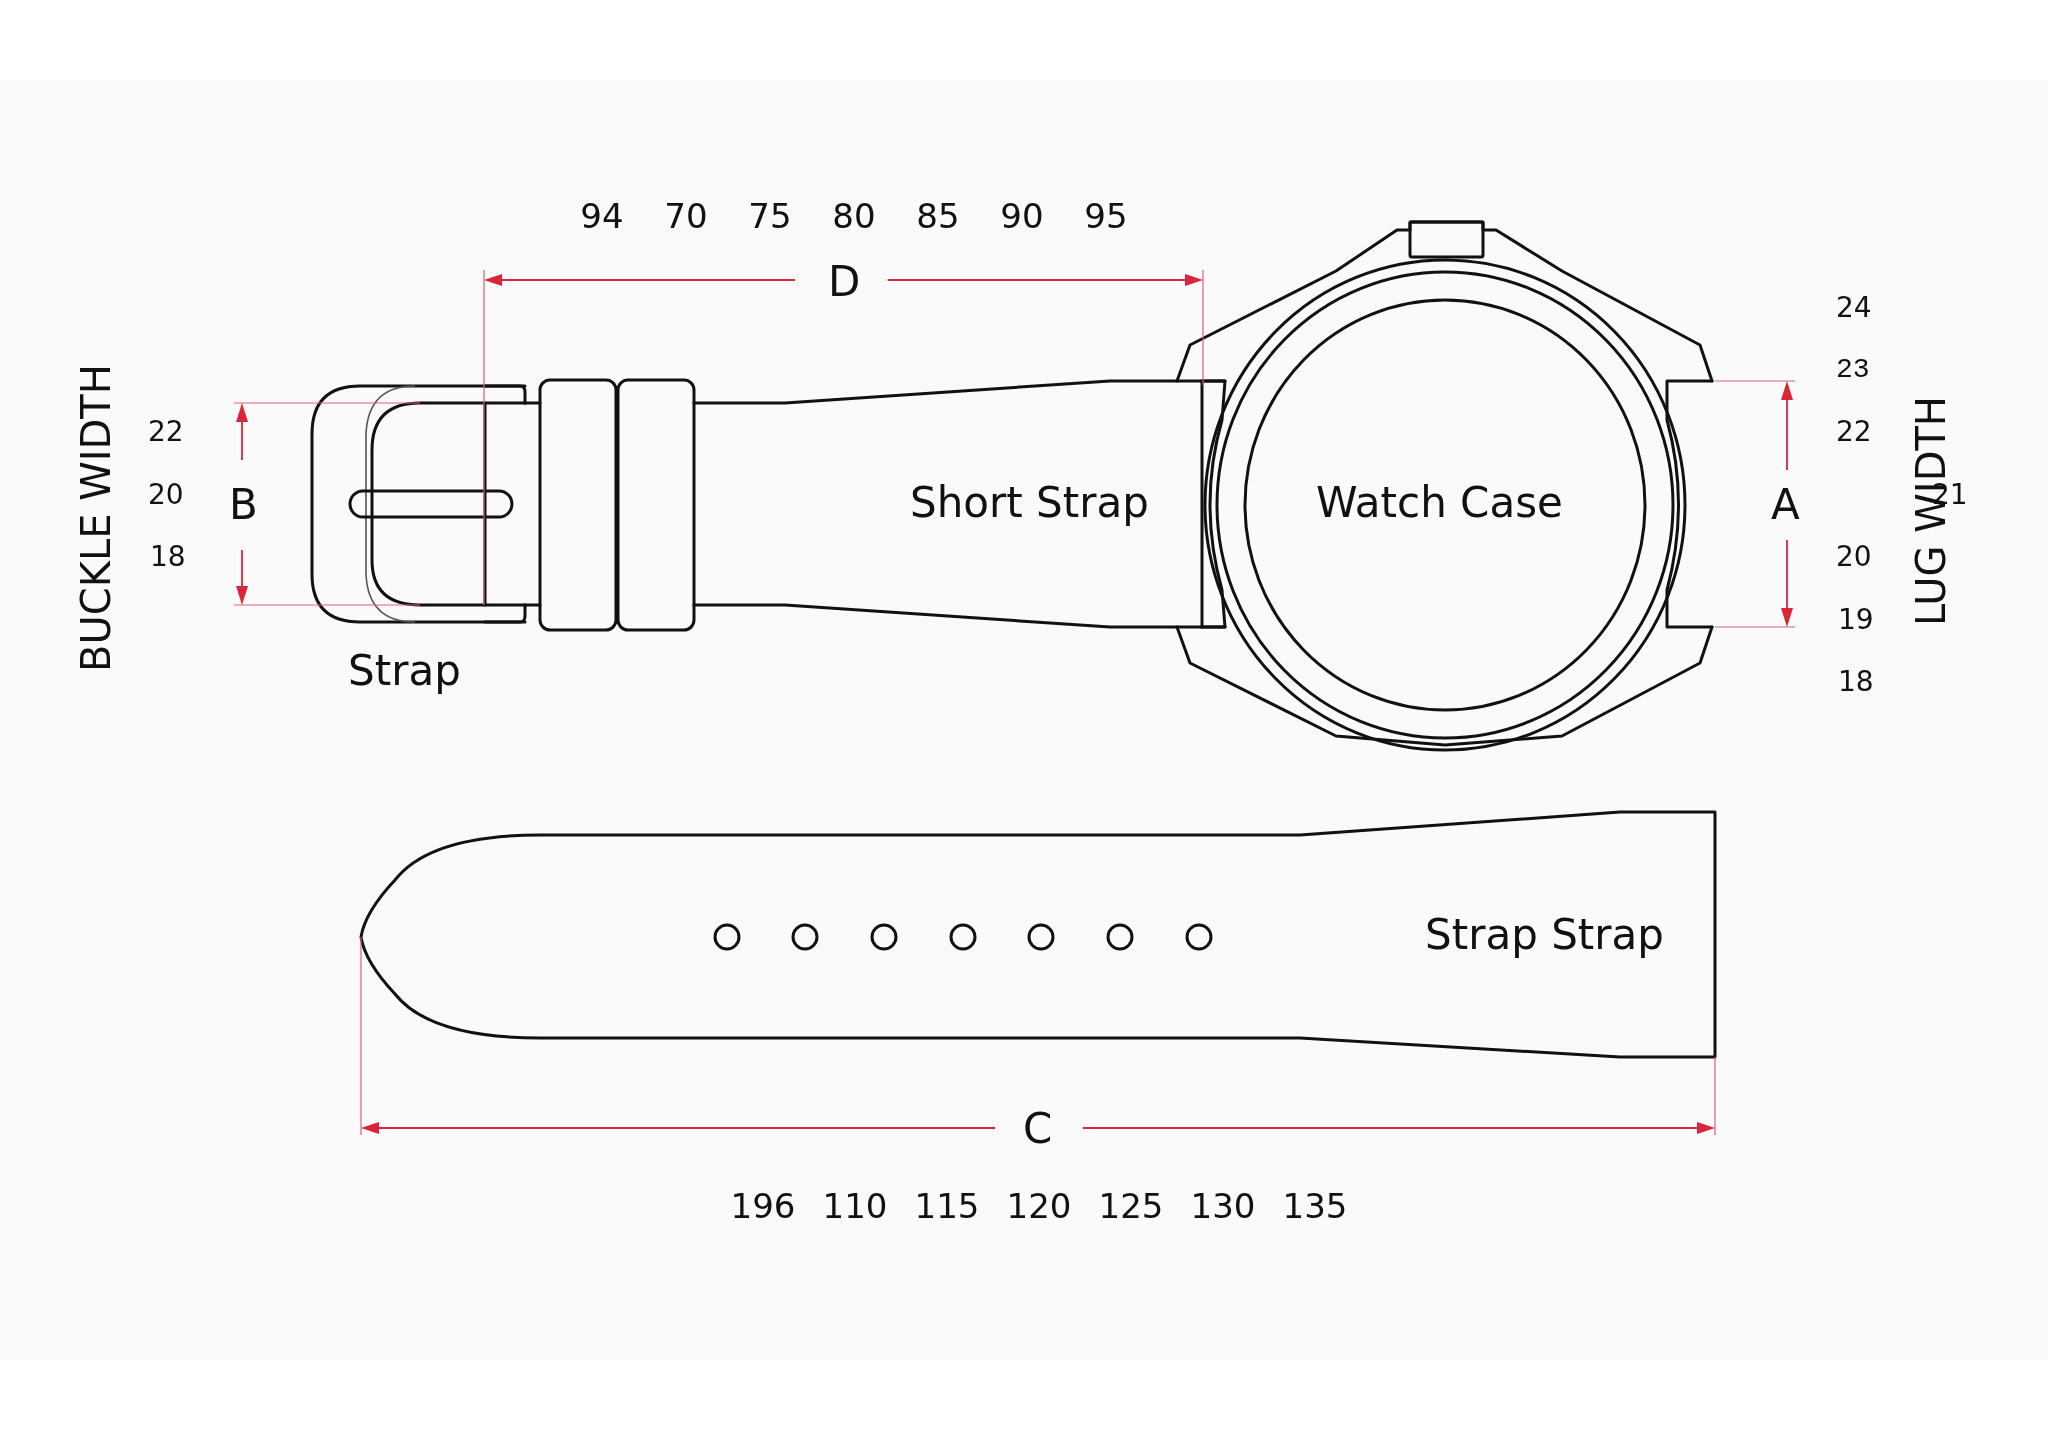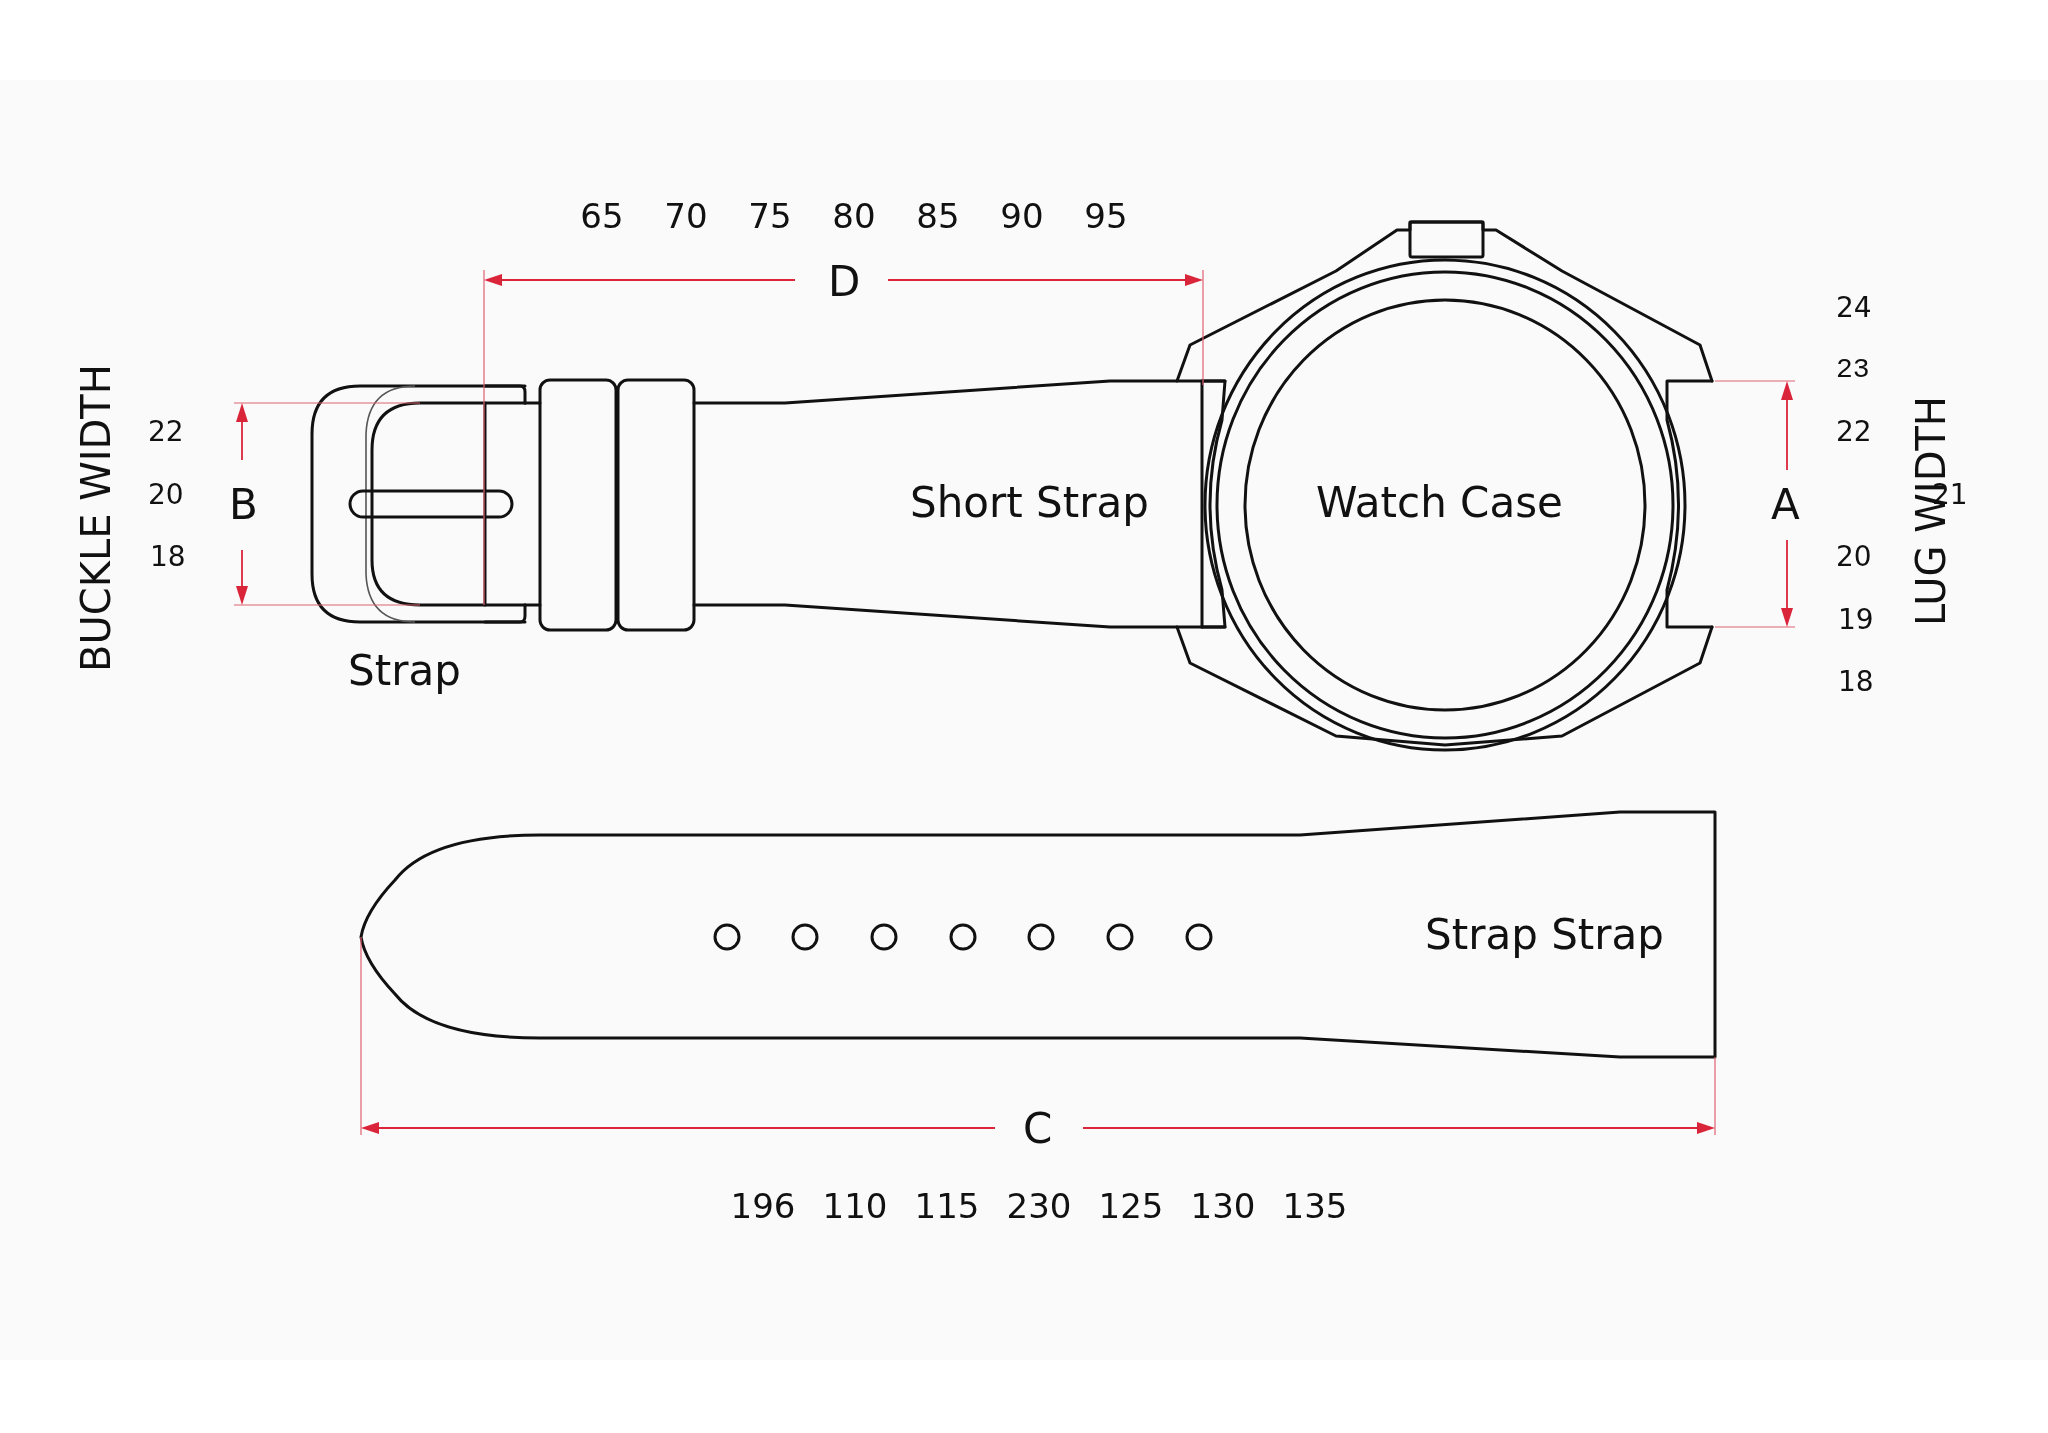--- a/index.html
+++ b/index.html
@@ -123,34 +123,34 @@
 <div class="lbl name" style="left:910px; top:482px;">Short Strap</div>
 <div class="lbl name" style="left:1316px; top:482px;">Watch Case</div>
 <div class="lbl name" style="left:1425px; top:914px;">Strap Strap</div>
 
 <div class="lbl letter" style="left:828px; top:261px;">D</div>
 <div class="lbl letter" style="left:229px; top:484px;">B</div>
 <div class="lbl letter" style="left:1771px; top:484px;">A</div>
 <div class="lbl letter" style="left:1023px; top:1108px;">C</div>
 
 <div class="scale" style="left:560px; top:196px;">
-  <span style="width:84px">65</span>
+  <span style="width:84px">94</span>
   <span style="width:84px">70</span>
   <span style="width:84px">75</span>
   <span style="width:84px">80</span>
   <span style="width:84px">85</span>
   <span style="width:84px">90</span>
   <span style="width:84px">95</span>
 </div>
 
 <div class="scale" style="left:717px; top:1186px;">
   <span style="width:92px">196</span>
   <span style="width:92px">110</span>
   <span style="width:92px">115</span>
-  <span style="width:92px">230</span>
+  <span style="width:92px">120</span>
   <span style="width:92px">125</span>
   <span style="width:92px">130</span>
   <span style="width:92px">135</span>
 </div>
 
 <div class="lbl num" style="left:148px; top:418px;">22</div>
 <div class="lbl num" style="left:148px; top:481px;">20</div>
 <div class="lbl num" style="left:150px; top:543px;">18</div>
 
 <div class="lbl num" style="left:1836px; top:294px;">24</div>

